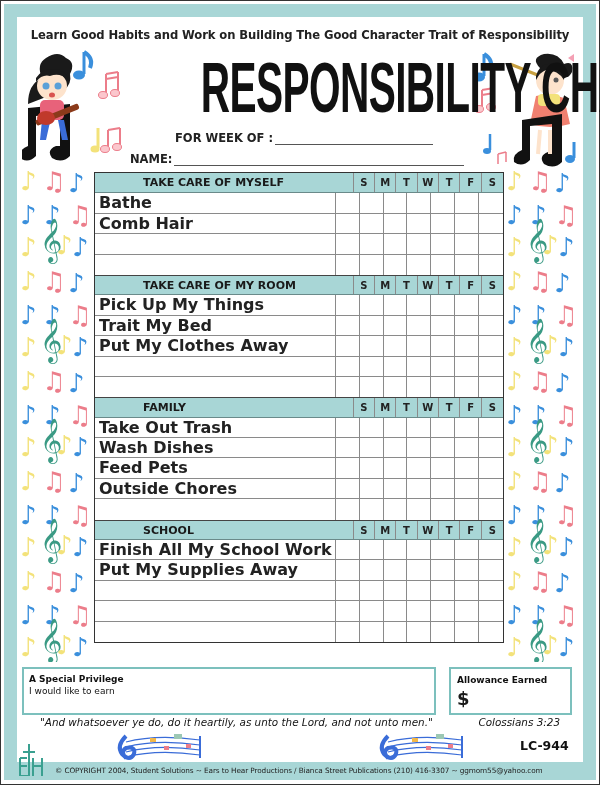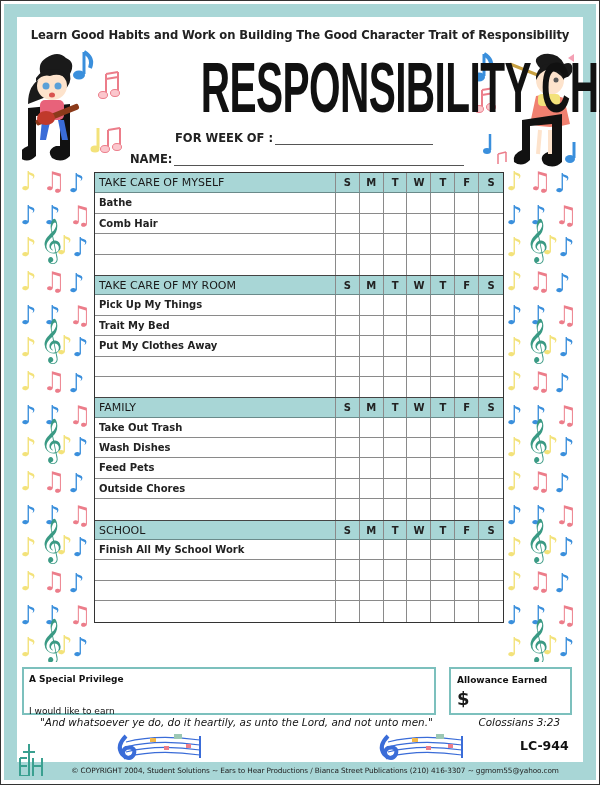--- a/index.html
+++ b/index.html
@@ -28,43 +28,43 @@
   .side-right { left: 506px; }
   .note { position: absolute; font-size: 26px; line-height: 26px; font-family: "DejaVu Sans", sans-serif; }
 
   
   .chart-table { position: absolute; left: 94px; top: 172px; width: 410px; border: 1.5px solid #333; }
   .section { }
   .row { display: flex; height: 20.4px; border-bottom: 1px solid #8a8a8a; }
   .row:last-child { border-bottom: none; }
   .section .row.header { background: #a8d6d6; border-bottom: 1px solid #6a8a8a; border-top: 1.5px solid #444; }
   .section:first-child .row.header { border-top: none; }
-  .cell-task { width: 242px; padding-left: 4px; font-weight: bold; font-size: 10px; line-height: 20px; color: #222; white-space: nowrap; overflow: hidden; border-right: 1px solid #8a8a8a; }
-  .row.header .cell-task { font-weight: normal; font-size: 11px; color: #1a1a1a; }
+  .cell-task { width: 242px; padding-left: 4px; font-weight: bold; font-size: 16px; line-height: 20px; color: #222; white-space: nowrap; overflow: hidden; border-right: 1px solid #8a8a8a; }
+  .row.header .cell-task { font-weight: bold; font-size: 11px; color: #1a1a1a; margin-left: 44px; }
   .cell-day { width: 24px; border-right: 1px solid #8a8a8a; text-align: center; font-size: 10px; line-height: 20px; font-weight: bold; color: #222; }
   .cell-day:last-child { border-right: none; }
   .row.header .cell-day { font-weight: bold; }
 
   
   .privilege-box { position: absolute; left: 22px; top: 667px; width: 414px; height: 48px; border: 2px solid #7cc0bd; padding: 4px 5px; }
   .allowance-box { position: absolute; left: 449px; top: 667px; width: 123px; height: 48px; border: 2px solid #7cc0bd; padding: 5px 6px; }
   .box-label { font-family: "DejaVu Sans", sans-serif; font-size: 9px; color: #111; line-height: 12px; font-weight: bold; }
-  .box-sub { font-family: "DejaVu Sans", sans-serif; font-size: 9px; color: #111; line-height: 12px; margin-top: 20px; }
+  .box-sub { font-family: "DejaVu Sans", sans-serif; font-size: 9px; color: #111; line-height: 12px; }
   .dollar { font-size: 18px; font-weight: bold; line-height: 22px; margin-top: 2px; }
 
   .quote { position: absolute; left: 40px; top: 716px; width: 520px; font-family: "DejaVu Sans", sans-serif; font-style: italic; font-size: 10.4px; color: #111; white-space: nowrap; display: flex; justify-content: space-between; }
 
   .staff-left { position: absolute; left: 112px; top: 732px; width: 90px; height: 32px; }
   .staff-right { position: absolute; left: 374px; top: 732px; width: 90px; height: 32px; }
   .code { position: absolute; left: 520px; top: 738px; font-weight: bold; font-size: 12.5px; color: #111; }
 
   .logo { position: absolute; left: 16px; top: 744px; width: 30px; height: 32px; }
 
   .copyright-band { position: absolute; left: 46px; top: 764px; width: 537px; height: 16px; background: #a8d6d6; }
-  .copyright { position: absolute; left: 55px; top: 766px; width: 520px; font-family: "DejaVu Sans", sans-serif; font-size: 7.3px; color: #222; white-space: nowrap; letter-spacing: -0.1px; text-align: center; }
+  .copyright { position: absolute; left: 55px; top: 766px; width: 520px; font-family: "DejaVu Sans", sans-serif; font-size: 7.3px; color: #222; white-space: nowrap; letter-spacing: -0.1px; }
 </style>
 </head>
 <body>
 
 <div class="frame-outer"></div>
 <div class="frame-band"></div>
 <div class="frame-inner"></div>
 
 <div class="subtitle">Learn Good Habits and Work on Building The Good Character Trait of Responsibility</div>
 
@@ -444,20 +444,30 @@
         <div class="cell-task">Finish All My School Work</div>
         <div class="cell-day"></div>
         <div class="cell-day"></div>
         <div class="cell-day"></div>
         <div class="cell-day"></div>
         <div class="cell-day"></div>
         <div class="cell-day"></div>
         <div class="cell-day"></div>
       </div>
     <div class="row">
+        <div class="cell-task">Put My Supplies Away</div>
+        <div class="cell-day"></div>
+        <div class="cell-day"></div>
+        <div class="cell-day"></div>
+        <div class="cell-day"></div>
+        <div class="cell-day"></div>
+        <div class="cell-day"></div>
+        <div class="cell-day"></div>
+      </div>
+    <div class="row">
         <div class="cell-task"></div>
         <div class="cell-day"></div>
         <div class="cell-day"></div>
         <div class="cell-day"></div>
         <div class="cell-day"></div>
         <div class="cell-day"></div>
         <div class="cell-day"></div>
         <div class="cell-day"></div>
       </div>
     <div class="row">

